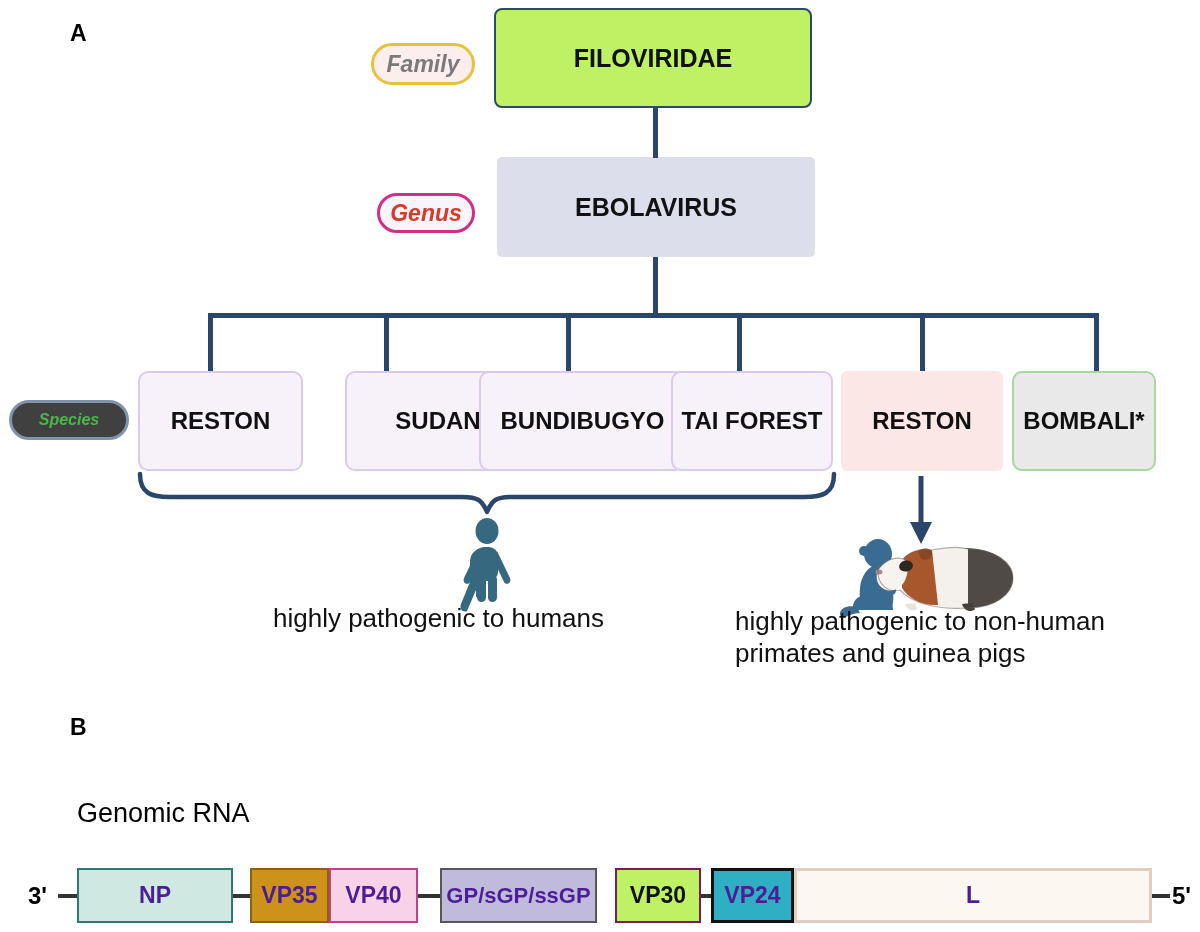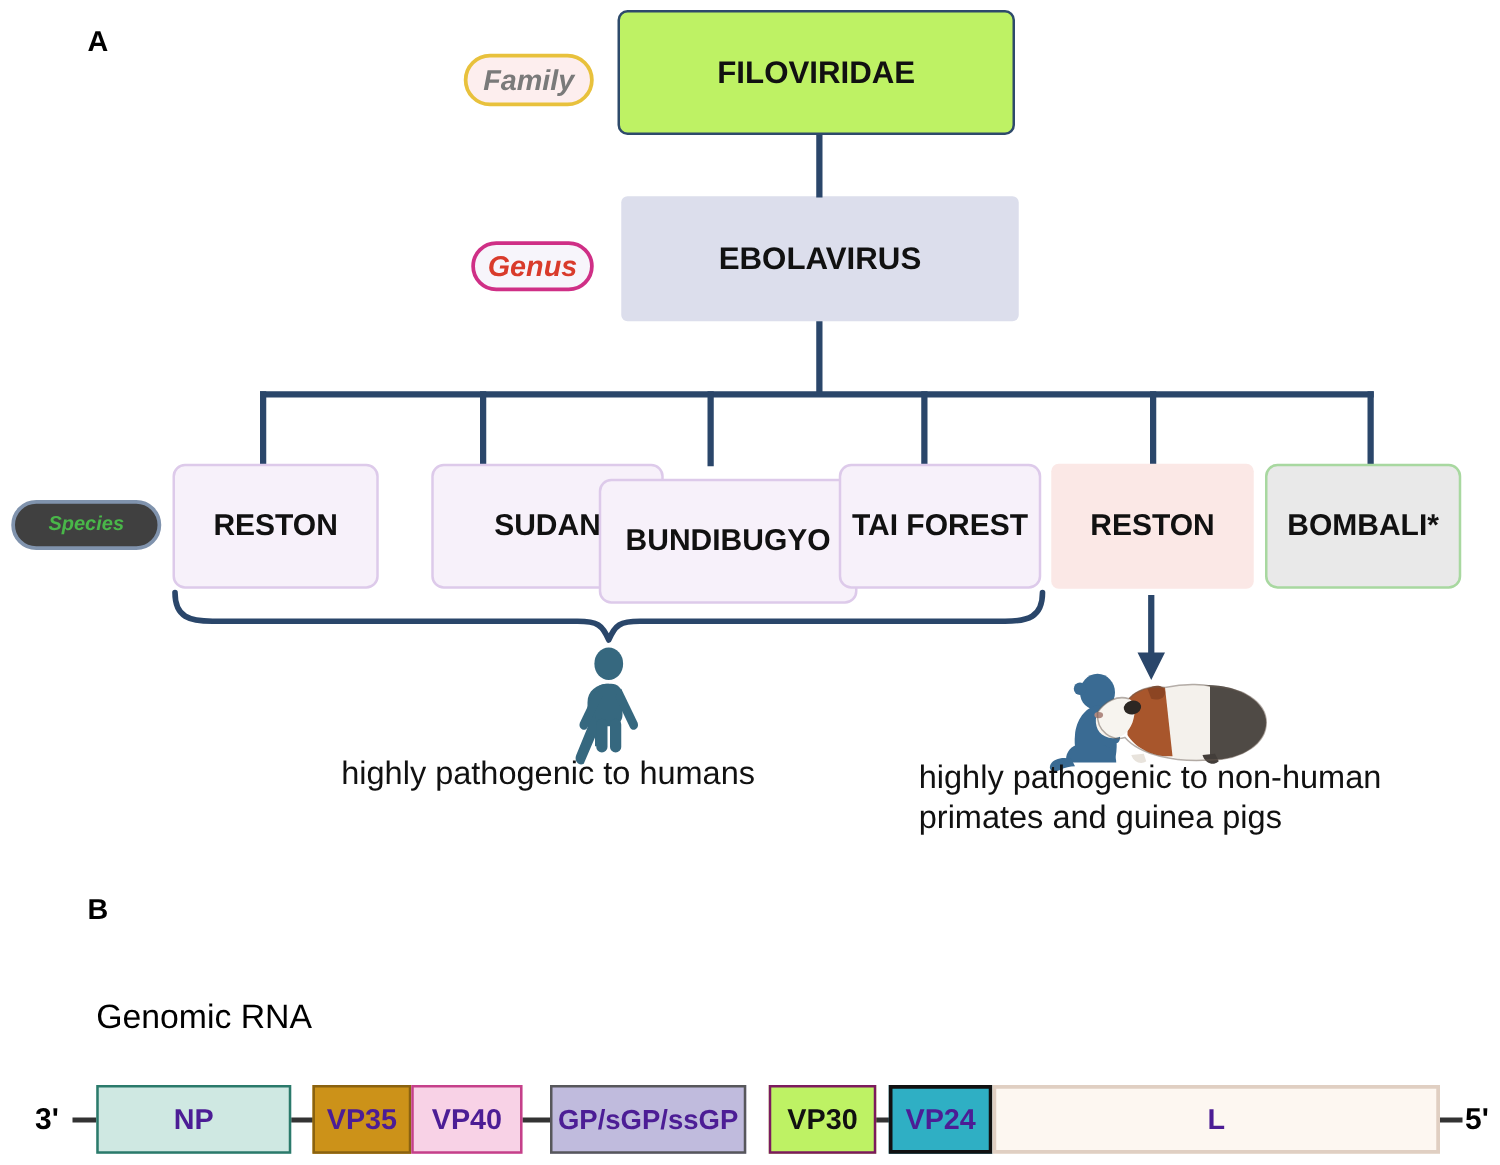--- a/index.html
+++ b/index.html
@@ -98,30 +98,30 @@
   .species-box {
     top: 371px;
     height: 100px;
     border-radius: 10px;
     font-size: 24px;
     background: #f7f1fa;
     border: 2px solid #ddcaea;
   }
   #species-zaire      { left: 138px; width: 165px; }
   #species-sudan      { left: 311px; width: 186px; margin-left: 34px; }
-  #species-bundibugyo { left: 479px; width: 207px; margin-top: 12px; }
+  #species-bundibugyo { left: 479px; width: 207px; }
   #species-tai-forest { left: 671px; width: 162px; }
   #species-reston {
     left: 841px; width: 162px;
     background: #fbe8e6;
     border: none;
     border-radius: 6px;
   }
   #species-bombali {
-    left: 1012px; width: 157px;
+    left: 1012px; width: 144px;
     background: #e9e9e9;
     border: 2px solid #a8d8a0;
     border-radius: 10px;
   }
 
   
   .conn {
     position: absolute;
     background: #2a466a;
   }

